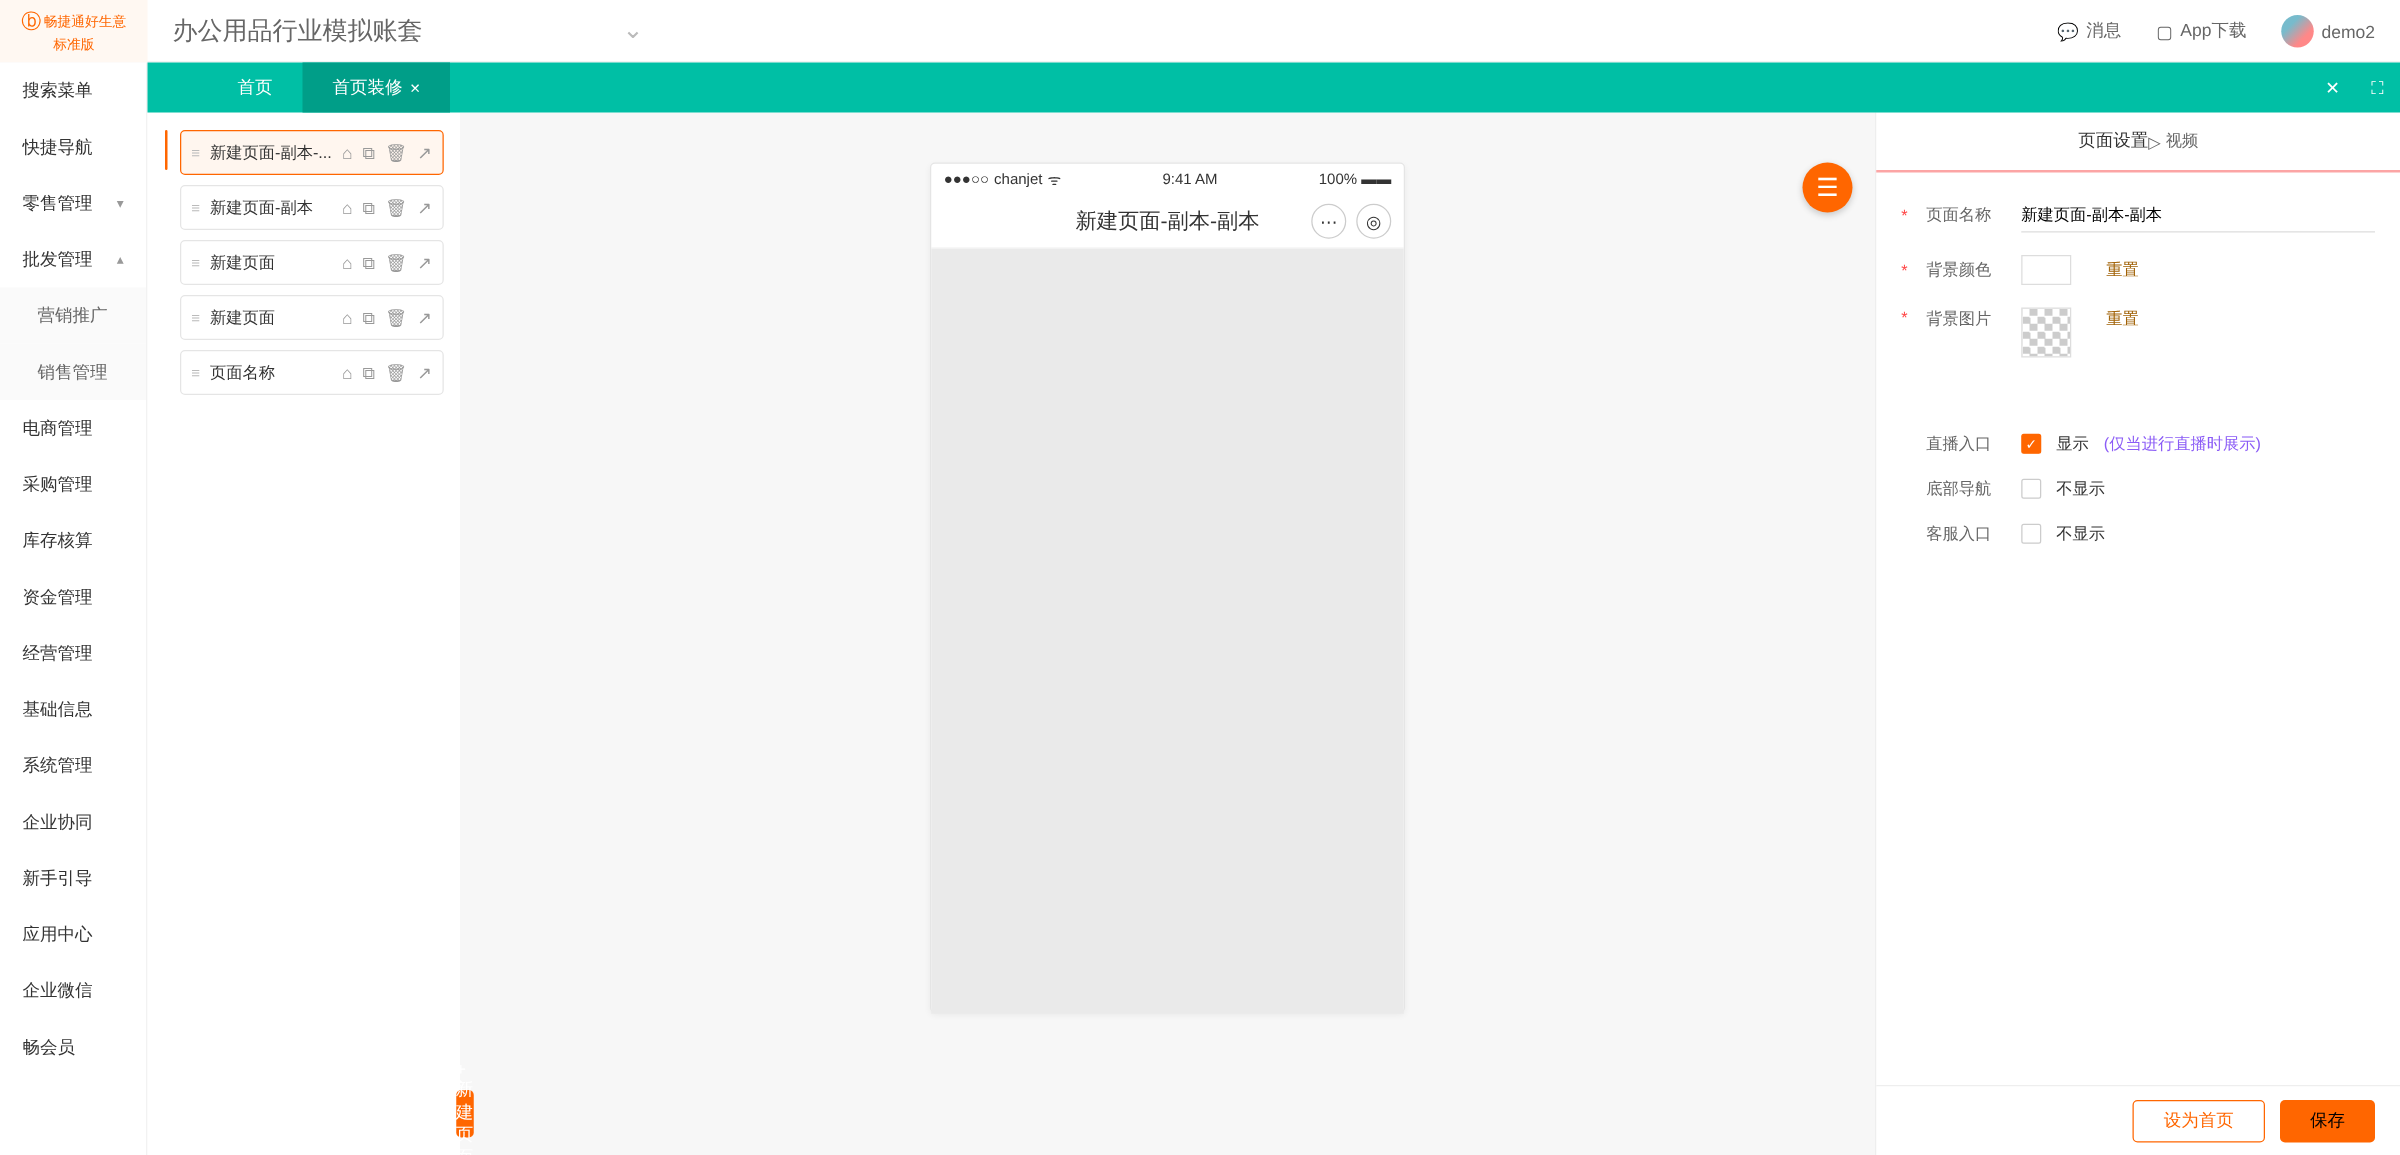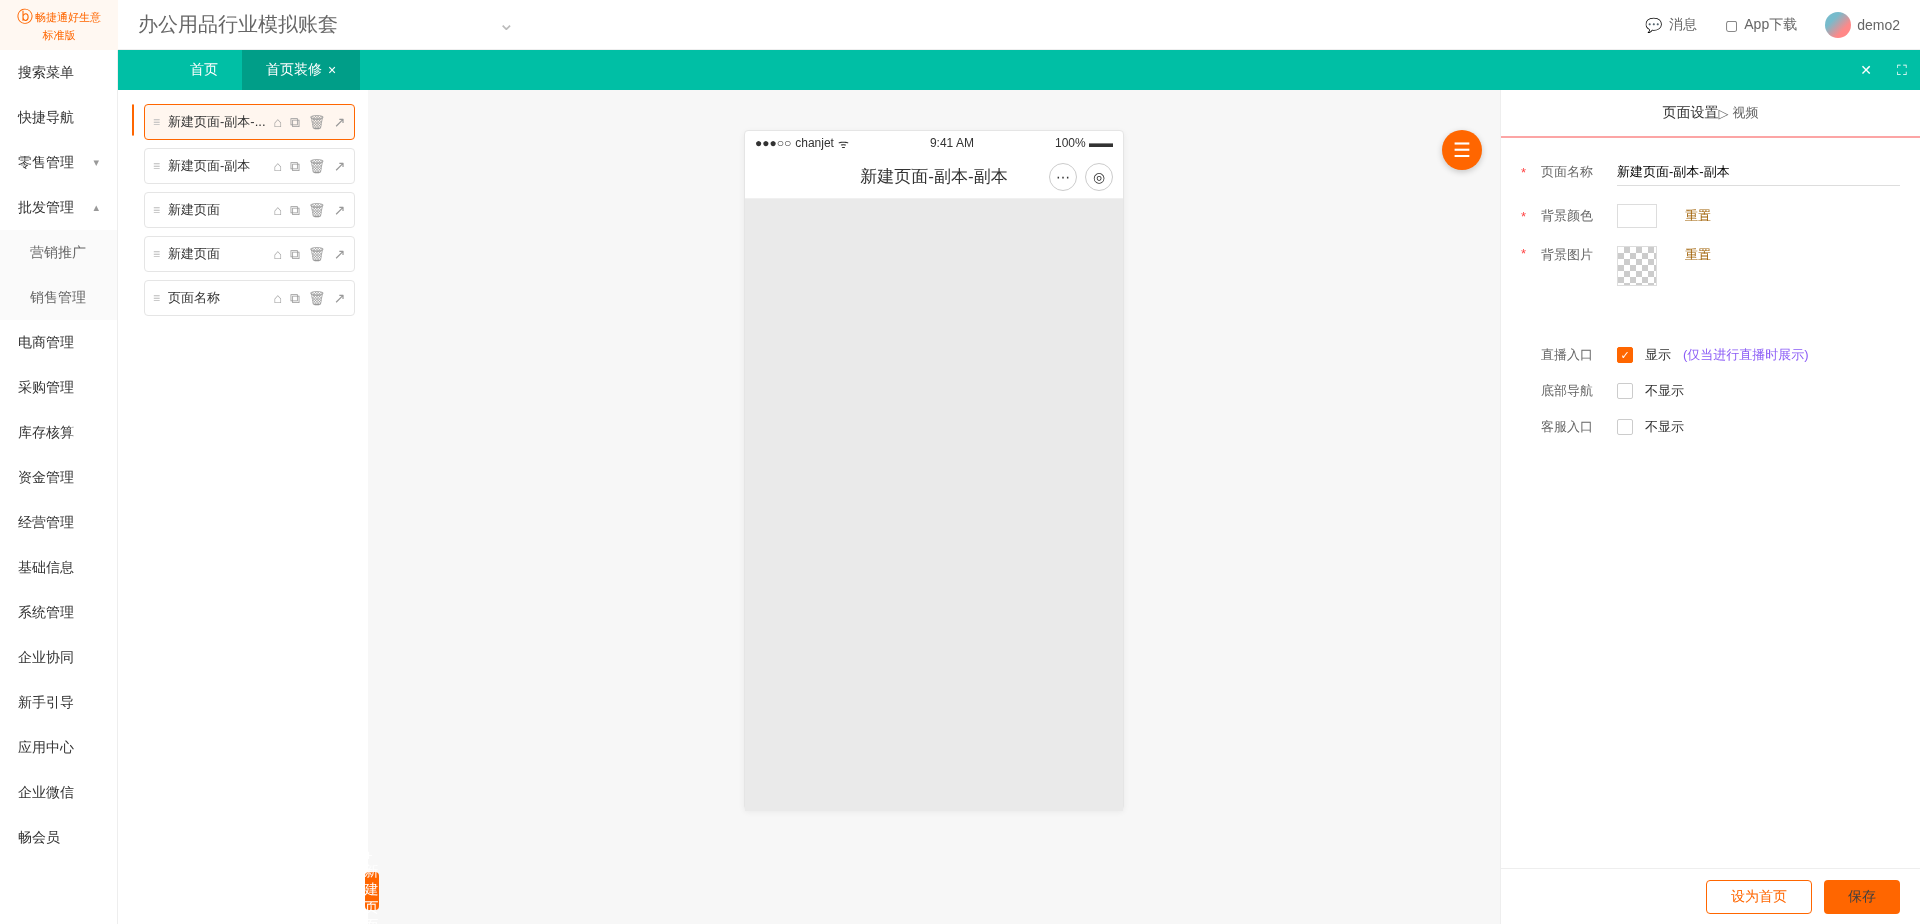--- a/index.html
+++ b/index.html
@@ -75,21 +75,21 @@
 .form-row .label{width:64px;color:#666;}
 .form-row input[type=text]{flex:1;border:none;border-bottom:1px solid #ddd;padding:6px 0;font-size:13px;outline:none;}
 .color-swatch{width:40px;height:24px;background:#fff;border:1px solid #ddd;}
 .img-swatch{width:40px;height:40px;background:repeating-conic-gradient(#ccc 0 25%,#fff 0 50%) 0 0/12px 12px;border:1px solid #ddd;}
 .reset-link{color:#a16207;cursor:pointer;margin-left:16px;}
 .checkbox{width:16px;height:16px;border:1px solid #ccc;border-radius:2px;display:inline-flex;align-items:center;justify-content:center;cursor:pointer;}
 .checkbox.checked{background:#f60;border-color:#f60;color:#fff;font-size:11px;}
 .settings-footer{margin-top:auto;height:56px;border-top:1px solid #eee;display:flex;align-items:center;justify-content:flex-end;gap:12px;padding:0 20px;}
 .btn{height:34px;padding:0 24px;border-radius:4px;display:flex;align-items:center;font-size:14px;cursor:pointer;}
 .btn.outline{border:1px solid #f60;color:#f60;background:#fff;}
-.btn.primary{background:#f60;color:#404040;font-family:Liberation Serif, serif;}
+.btn.primary{background:#f60;color:#000000;font-family:Liberation Serif, serif;}
 </style>
 </head>
 <body>
 
 <div class="top-header">
   <div class="logo-block">
     <div class="logo-text">
         <span class="logo-icon">ⓑ</span>
         <span>畅捷通好生意</span>
       </div>

